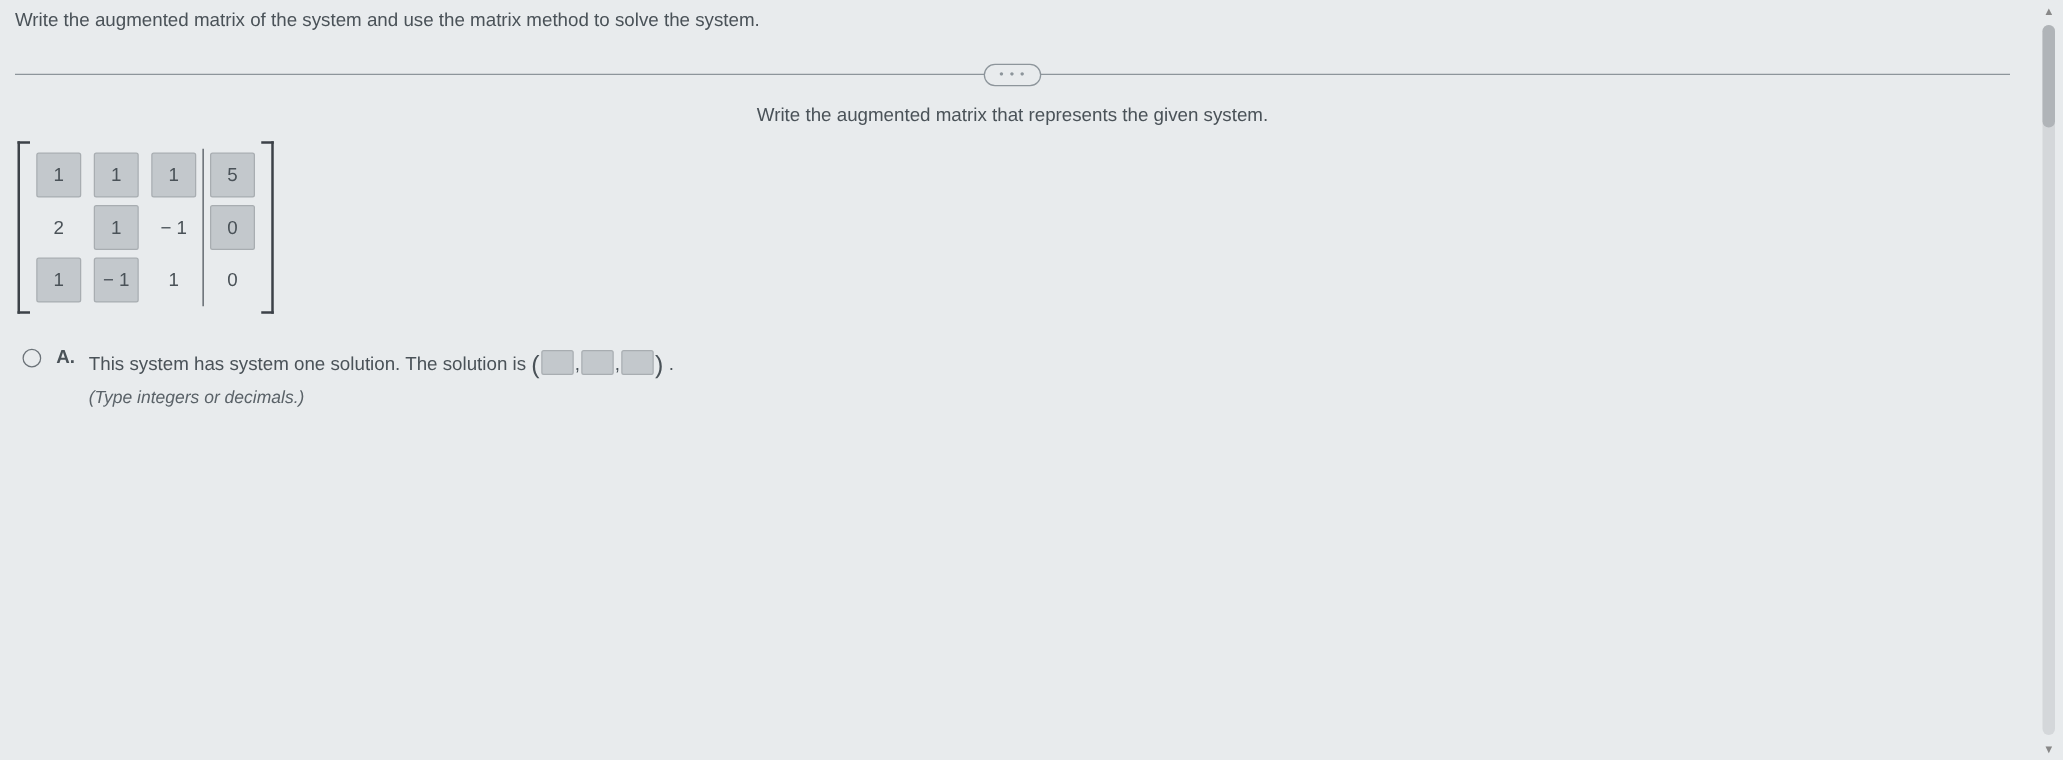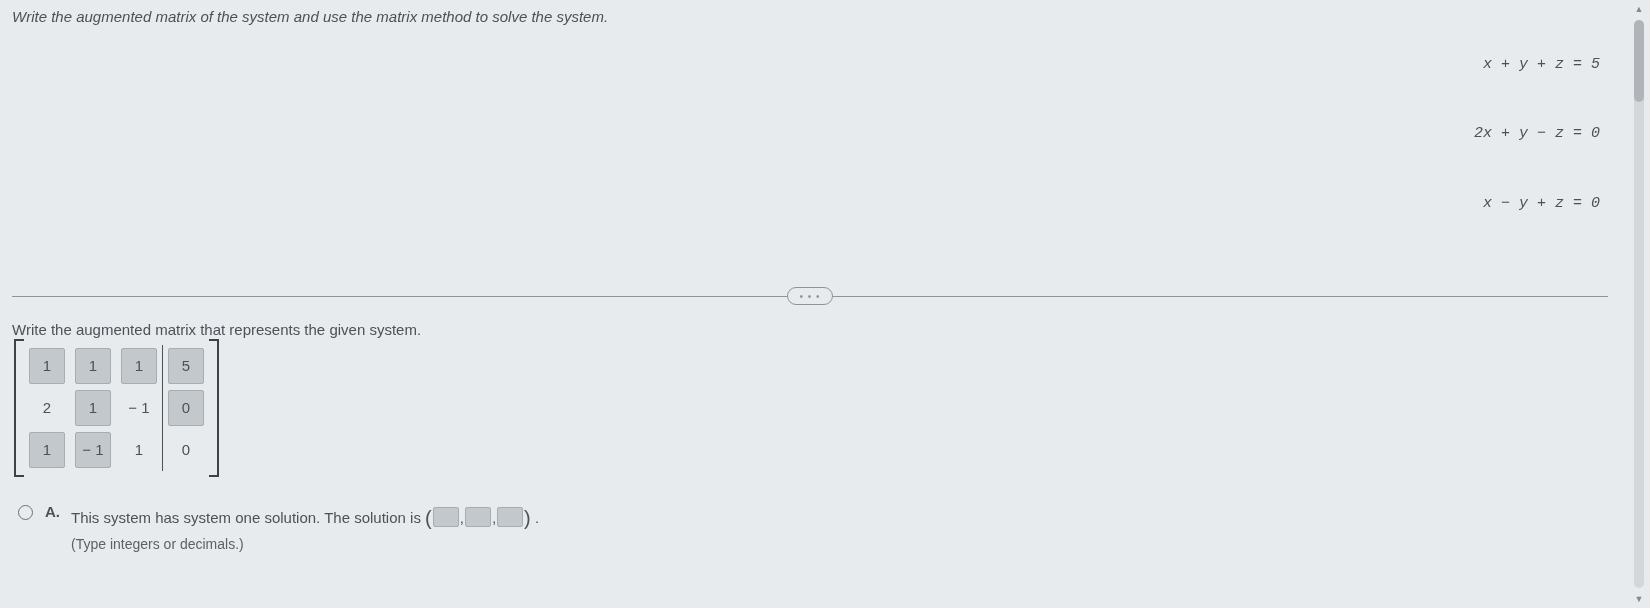--- a/index.html
+++ b/index.html
@@ -51,21 +51,20 @@
       top: 0;
       width: 10px;
       height: 82px;
       background: #b0b4b8;
       border-radius: 5px;
     }
     .header-row {
       display: flex;
       justify-content: space-between;
       align-items: flex-start;
-      font-style: italic;
     }
     .instruction { padding-top: 2px; }
     .equations {
       text-align: right;
       font-family: "Courier New", monospace;
       font-size: 15px;
       line-height: 1.55;
       padding-right: 8px;
       white-space: pre;
       color: #4a5258;
@@ -89,21 +88,21 @@
       border-radius: 10px;
       background: #e8ebed;
       display: flex;
       align-items: center;
       justify-content: center;
       color: #8d959b;
       font-size: 10px;
       letter-spacing: 1px;
       cursor: pointer;
     }
-    .sub-instruction { margin-bottom: 1px; }
+    .sub-instruction { margin-bottom: 12px; text-align: center; }
     .matrix-wrap {
       display: flex;
       align-items: stretch;
       margin-bottom: 26px;
       margin-left: 2px;
     }
     .mbracket {
       width: 10px;
       border-top: 2px solid #3c4248;
       border-bottom: 2px solid #3c4248;
@@ -157,33 +156,28 @@
       display: inline-block;
       width: 26px;
       height: 20px;
       background: #c3c8cc;
       border: 1px solid #a8adb1;
       border-radius: 2px;
       vertical-align: -4px;
       margin: 0 1px;
     }
     .paren-big { font-size: 20px; vertical-align: -2px; }
-    .hint { font-size: 14px; color: #5a6268; }
+    .hint { font-size: 14px; color: #5a6268; font-style: italic; }
   </style>
 </head>
 <body>
 
 <div class="content">
   <div class="header-row">
     <div class="instruction">Write the augmented matrix of the system and use the matrix method to solve the system.</div>
-    <div class="equations">
-      <div> x + y + z = 5</div>
-      <div>2x + y − z = 0</div>
-      <div> x − y + z = 0</div>
-    </div>
   </div>
 
   <div class="hr-wrap">
     <hr class="hr-line">
     <div class="collapse-pill">• • •</div>
   </div>
 
   <div class="sub-instruction">Write the augmented matrix that represents the given system.</div>
 
   <div class="matrix-wrap">

